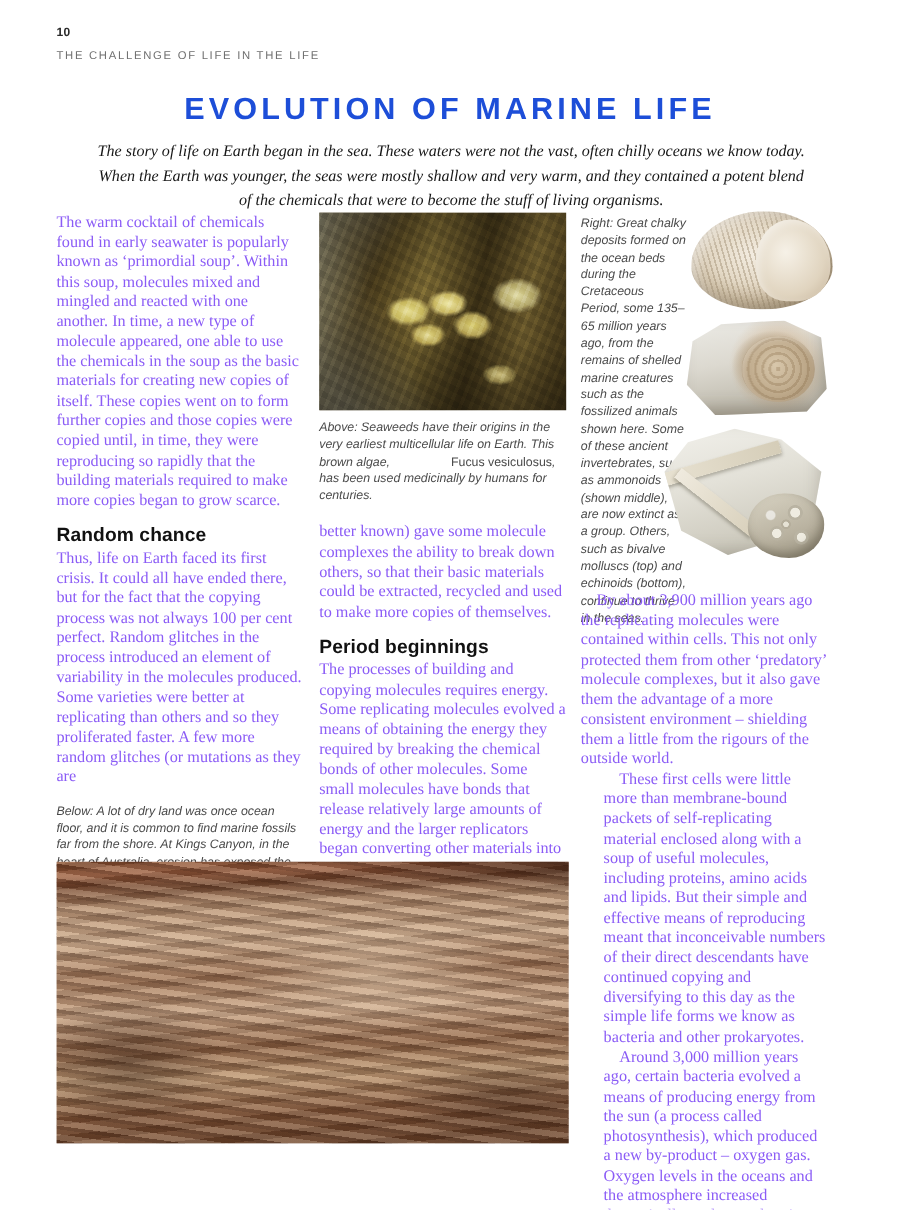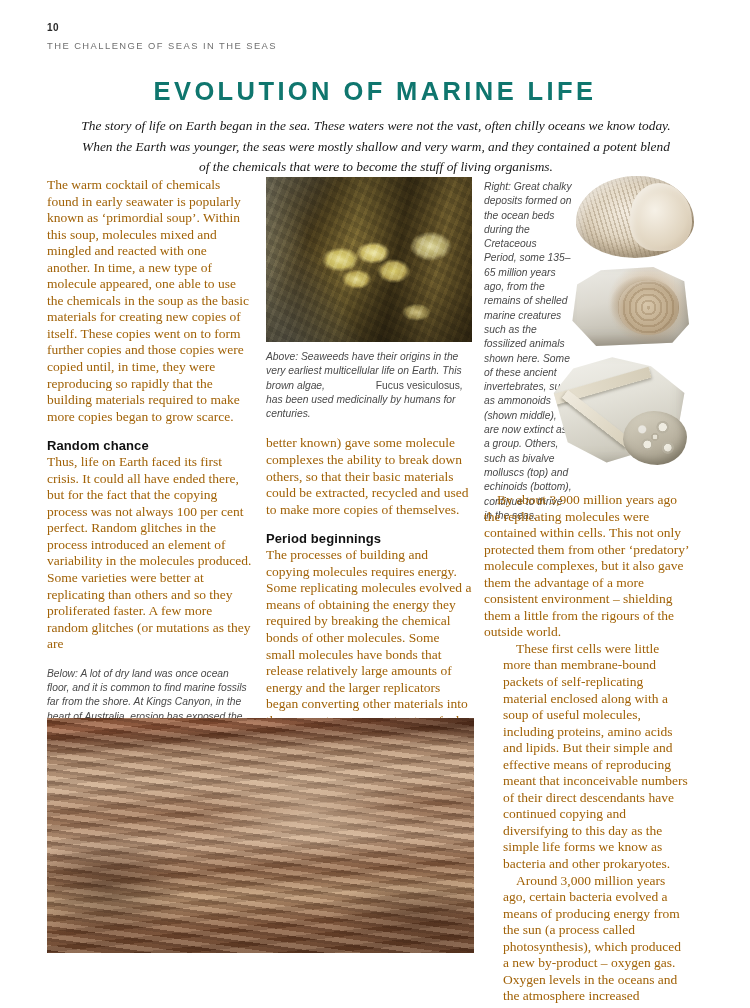--- a/index.html
+++ b/index.html
@@ -27,21 +27,21 @@
   }
 
   
   .title{
     position:absolute;left:0;right:0;top:60px;
     text-align:center;
     font-family:"Liberation Sans", sans-serif;
     font-weight:bold;
     font-size:25.5px;
     letter-spacing:3.4px;
-    color:#0f766e;
+    color:#1d4ed8;
   }
 
   
   .standfirst{
     position:absolute;left:78px;width:596px;top:103px;
     text-align:center;
     font-family:Liberation Serif, serif;
     font-style:italic;
     font-size:13.4px;
     line-height:20.3px;
@@ -53,30 +53,30 @@
   .col1{left:47px;top:177px;width:206px;}
   .col2{left:266px;top:177px;width:206px;}
   .col3{left:484px;top:177px;width:206px;}
 
   p.body{
     margin:0;
     font-family:"Liberation Serif", serif;
     font-size:13.5px;
     line-height:16.55px;
     text-align:left;
-    color:#a16207;
+    color:#8b5cf6;
   }
   p.body + p.body{text-indent:13px;margin-left:19px;}
   p.body.indent{text-indent:13px;}
 
   h2.sub{
     margin:13px 0 1px 0;
     font-family:"Liberation Sans", sans-serif;
     font-weight:bold;
-    font-size:13px;
+    font-size:16px;
     letter-spacing:0.1px;
     color:#111;
   }
 
   p.caption{
     margin:0;
     font-family:"Liberation Sans", sans-serif;
     font-style:italic;
     font-size:10.3px;
     line-height:14.3px;
@@ -207,21 +207,21 @@
     box-shadow:inset -3px -4px 8px rgba(90,84,68,0.5);
   }
 </style>
 </head>
 <body>
 
 <div class="page">
 
   <div class="runhead">
     <span class="folio">10</span>
-    <span>THE CHALLENGE OF SEAS IN THE SEAS</span>
+    <span>THE CHALLENGE OF LIFE IN THE LIFE</span>
   </div>
 
   <h1 class="title">EVOLUTION OF MARINE LIFE</h1>
 
   <p class="standfirst">The story of life on Earth began in the sea. These waters were not the vast, often chilly oceans we know today. When the Earth was younger, the seas were mostly shallow and very warm, and they contained a potent blend of the chemicals that were to become the stuff of living organisms.</p>
 
   <div class="col col1">
     <p class="body">The warm cocktail of chemicals found in early seawater is popularly known as ‘primordial soup’. Within this soup, molecules mixed and mingled and reacted with one another. In time, a new type of molecule appeared, one able to use the chemicals in the soup as the basic materials for creating new copies of itself. These copies went on to form further copies and those copies were copied until, in time, they were reproducing so rapidly that the building materials required to make more copies began to grow scarce.</p>
     <h2 class="sub">Random chance</h2>
     <p class="body">Thus, life on Earth faced its first crisis. It could all have ended there, but for the fact that the copying process was not always 100 per cent perfect. Random glitches in the process introduced an element of variability in the molecules produced. Some varieties were better at replicating than others and so they proliferated faster. A few more random glitches (or mutations as they are</p>

